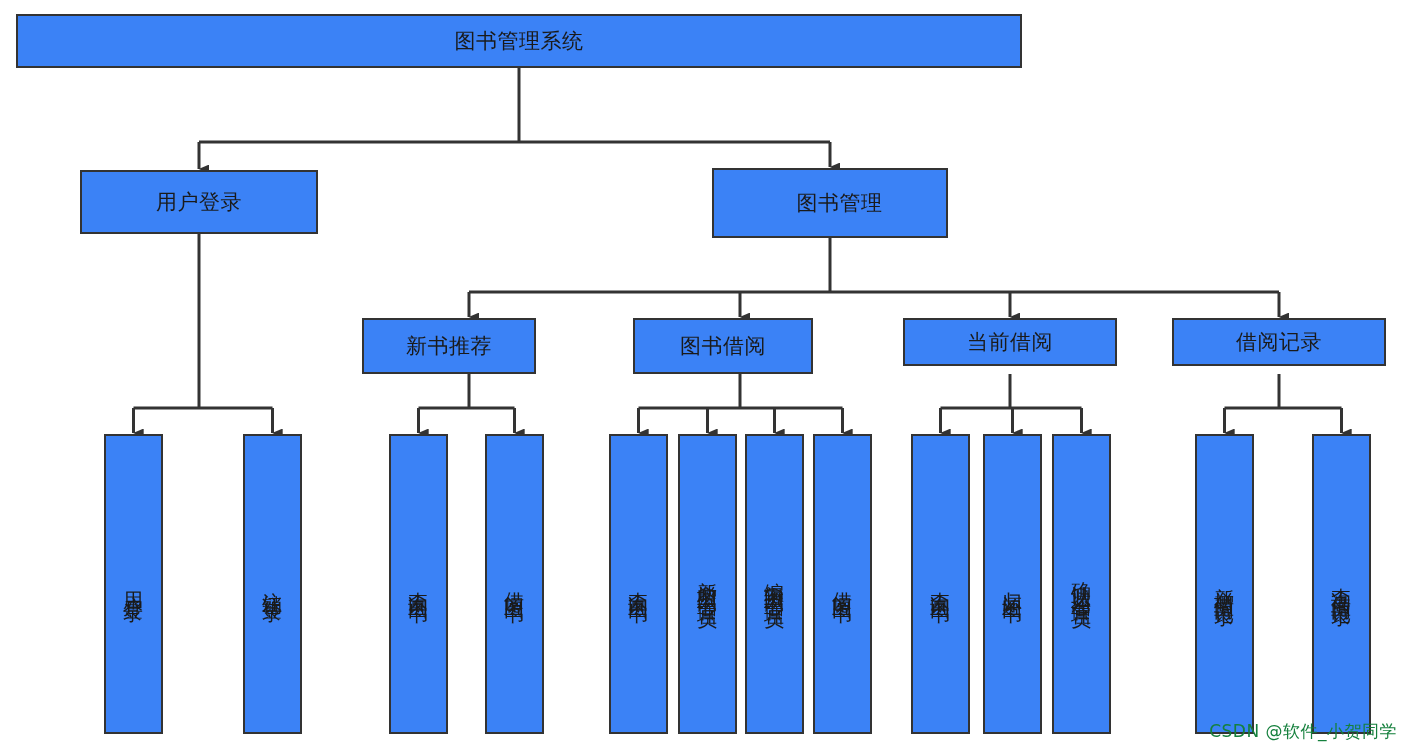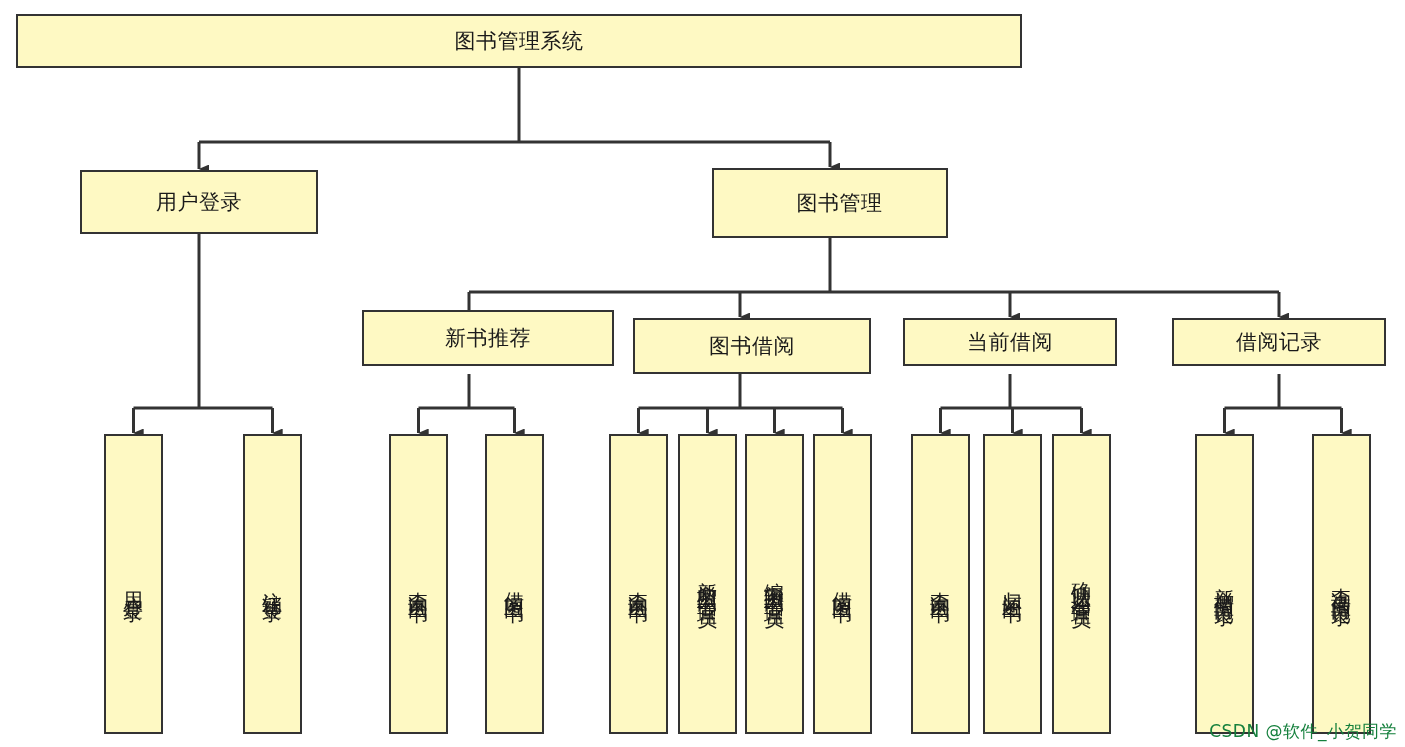--- a/index.html
+++ b/index.html
@@ -21,21 +21,21 @@
     position: absolute;
     left: 0;
     top: 0;
     width: 1405px;
     height: 747px;
   }
   .node {
     position: absolute;
     box-sizing: border-box;
     border: 2px solid #333333;
-    background: #fef9c3;
+    background: #3b82f6;
     display: flex;
     align-items: center;
     justify-content: center;
     color: #1a1a1a;
   }
   .node-label {
     display: block;
     text-align: center;
     line-height: 1.18;
     white-space: pre;
@@ -118,24 +118,24 @@
   <div id="node-layer">
       <div class="node horizontal" style="left: 16px; top: 14px; width: 1006px; height: 54px;">
         <span class="node-label">图书管理系统</span>
       </div>
       <div class="node horizontal" style="left: 80px; top: 170px; width: 238px; height: 64px;">
         <span class="node-label">用户登录</span>
       </div>
       <div class="node horizontal" style="left: 712px; top: 168px; width: 236px; height: 70px; padding-left: 19px;">
         <span class="node-label">图书管理</span>
       </div>
-      <div class="node horizontal" style="left: 362px; top: 310px; width: 252px; height: 56px;">
+      <div class="node horizontal" style="left: 362px; top: 318px; width: 174px; height: 56px;">
         <span class="node-label">新书推荐</span>
       </div>
-      <div class="node horizontal" style="left: 633px; top: 318px; width: 238px; height: 56px;">
+      <div class="node horizontal" style="left: 633px; top: 318px; width: 180px; height: 56px;">
         <span class="node-label">图书借阅</span>
       </div>
       <div class="node horizontal" style="left: 903px; top: 318px; width: 214px; height: 48px;">
         <span class="node-label">当前借阅</span>
       </div>
       <div class="node horizontal" style="left: 1172px; top: 318px; width: 214px; height: 48px;">
         <span class="node-label">借阅记录</span>
       </div>
       <div class="node vertical" style="left: 104px; top: 434px; width: 59px; height: 300px;">
         <span class="node-label">用户登录</span>

